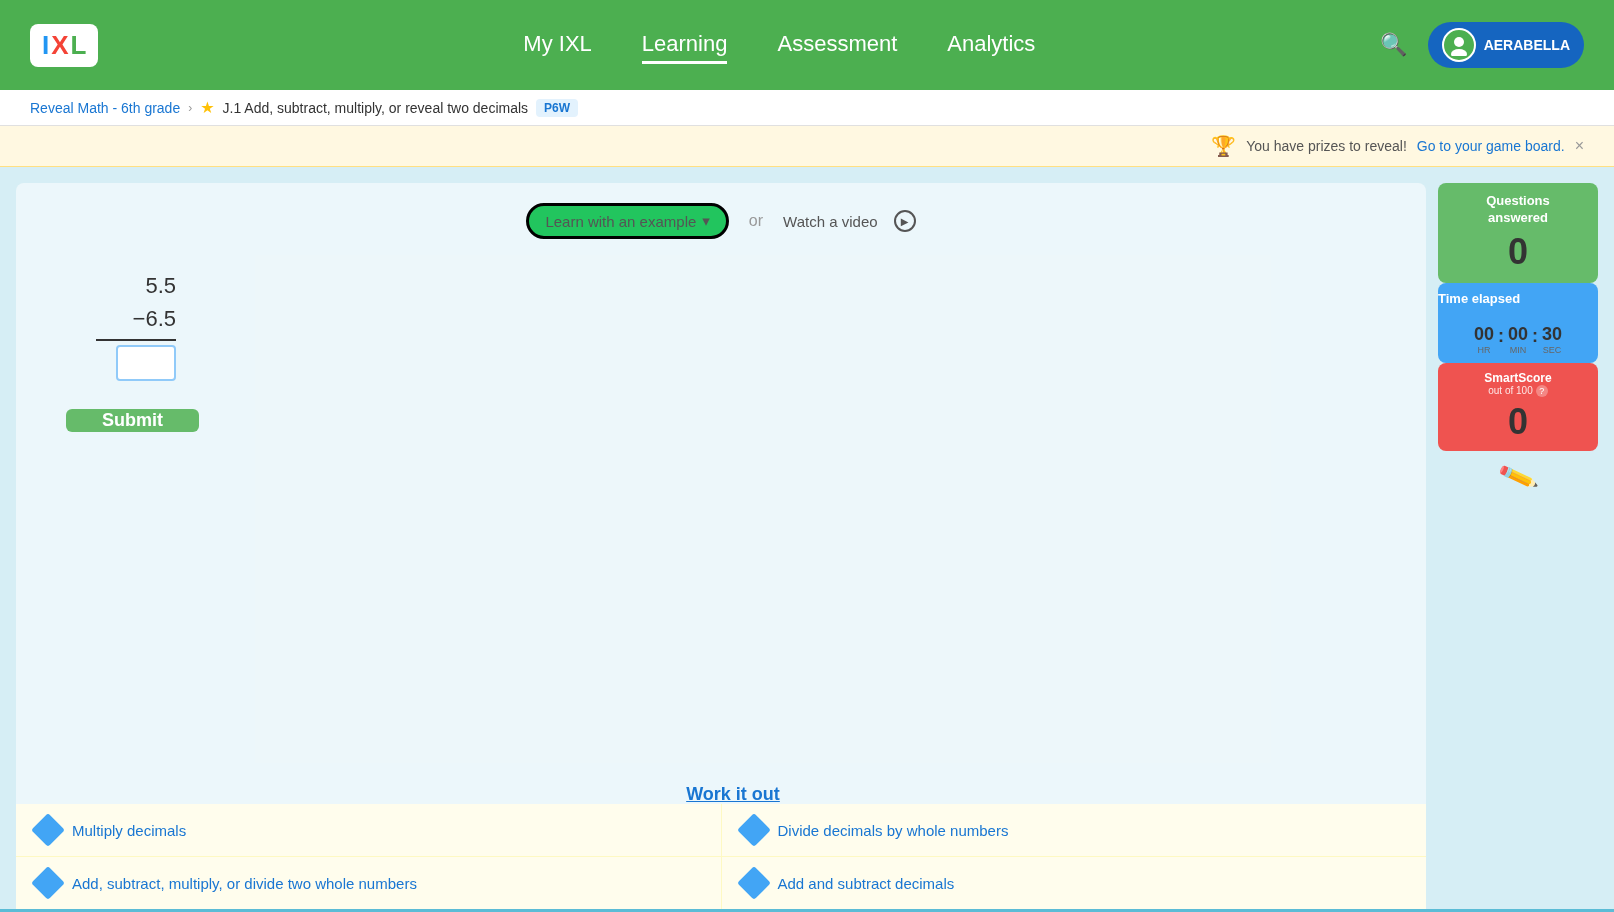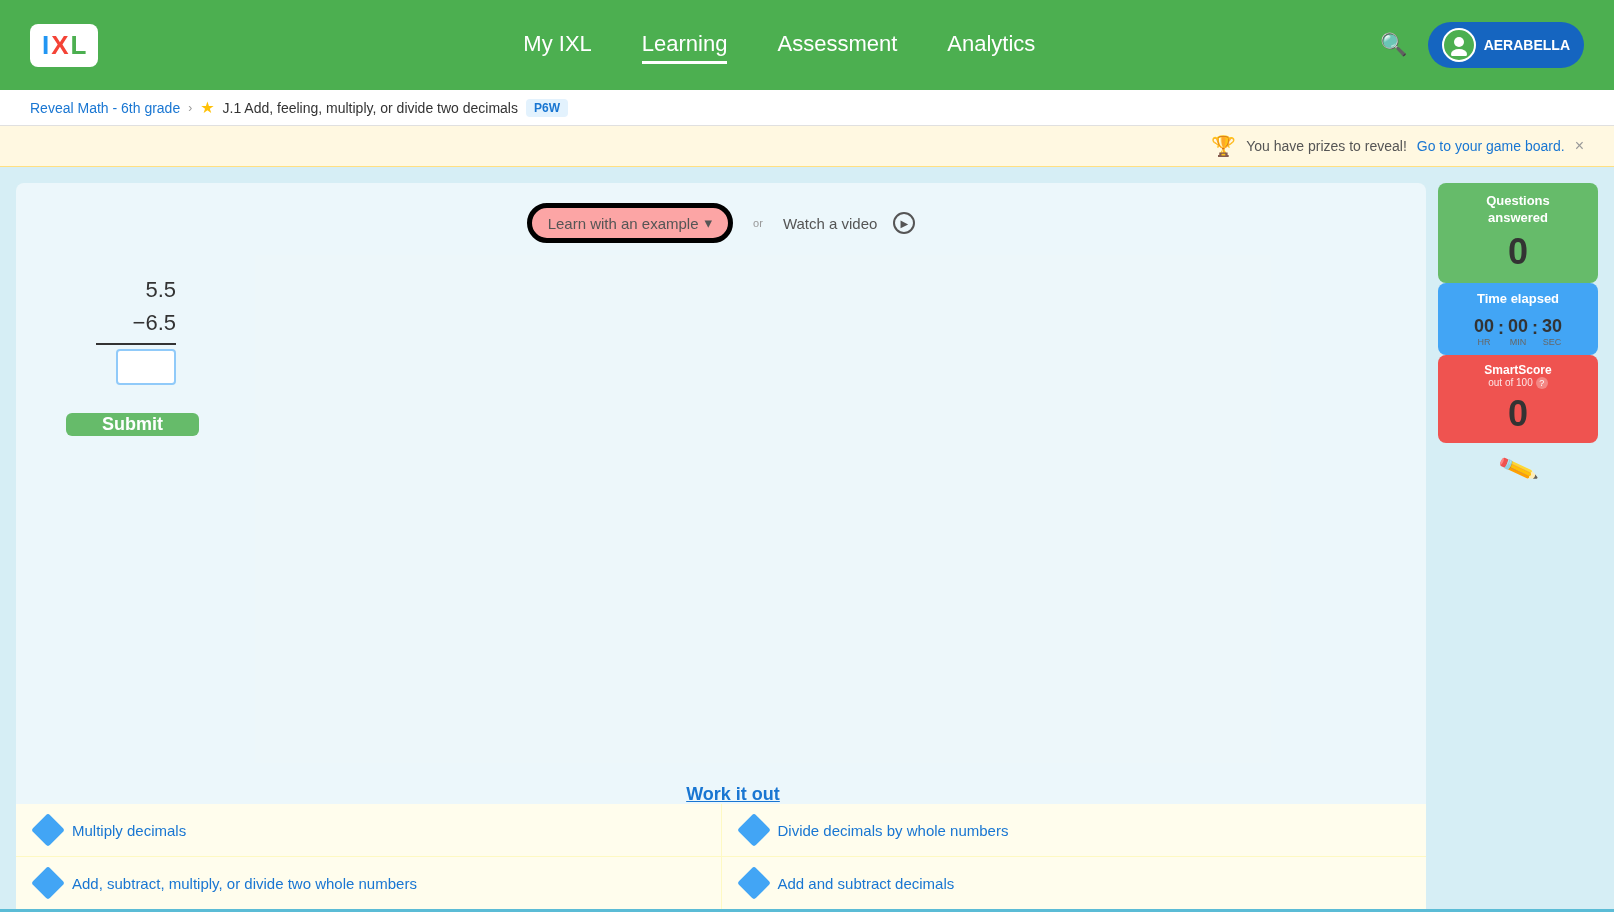--- a/index.html
+++ b/index.html
@@ -149,32 +149,32 @@
 
     
     .example-bar {
       display: flex;
       align-items: center;
       gap: 20px;
       margin-bottom: 30px;
       justify-content: center;
     }
     .example-btn {
-      background: #fca5a5;
-      border: 5px solid #000000;
+      background: #22c55e;
+      border: 3px solid #000000;
       border-radius: 20px;
       padding: 6px 16px;
       cursor: pointer;
       font-size: 15px;
       color: #555;
       display: flex;
       align-items: center;
       gap: 6px;
     }
-    .or-text { color: #999; font-size: 11px; }
+    .or-text { color: #999; font-size: 16px; }
     .video-link {
       color: #555;
       font-size: 15px;
       cursor: pointer;
       display: flex;
       align-items: center;
       gap: 16px;
     }
     .video-icon {
       width: 22px;
@@ -313,33 +313,33 @@
     }
     .questions-count {
       font-size: 36px;
       font-weight: bold;
       color: #333;
       margin-top: 4px;
     }
     .time-box {
       background: #42a5f5;
       border-radius: 8px;
-      padding: 8px 16px;
-      text-align: center;
+      padding: 8px 0;
+      text-align: left;
       color: white;
     }
     .time-label {
       font-size: 13px;
       font-weight: bold;
     }
     .time-display {
       display: flex;
       justify-content: center;
       gap: 4px;
-      margin-top: 10px;
+      margin-top: 18px;
     }
     .time-unit {
       display: flex;
       flex-direction: column;
       align-items: center;
     }
     .time-num {
       font-size: 18px;
       font-weight: bold;
       color: #333;
@@ -429,21 +429,21 @@
       </div>
       <span class="user-name">AERABELLA</span>
     </div>
   </div>
 </nav>
 
 <div class="breadcrumb-bar">
   <span class="breadcrumb-link">Reveal Math - 6th grade</span>
   <span class="breadcrumb-sep">›</span>
   <span class="star-icon">★</span>
-  <span class="skill-name">J.1 Add, feeling, multiply, or divide two decimals</span>
+  <span class="skill-name">J.1 Add, subtract, multiply, or reveal two decimals</span>
   <span class="skill-badge">P6W</span>
 </div>
 
 <div class="prize-bar">
   <span class="prize-icon">🏆</span>
   <span class="prize-text">You have prizes to reveal!</span>
   <span class="prize-link">Go to your game board.</span>
   <span class="prize-close">×</span>
 </div>
 

